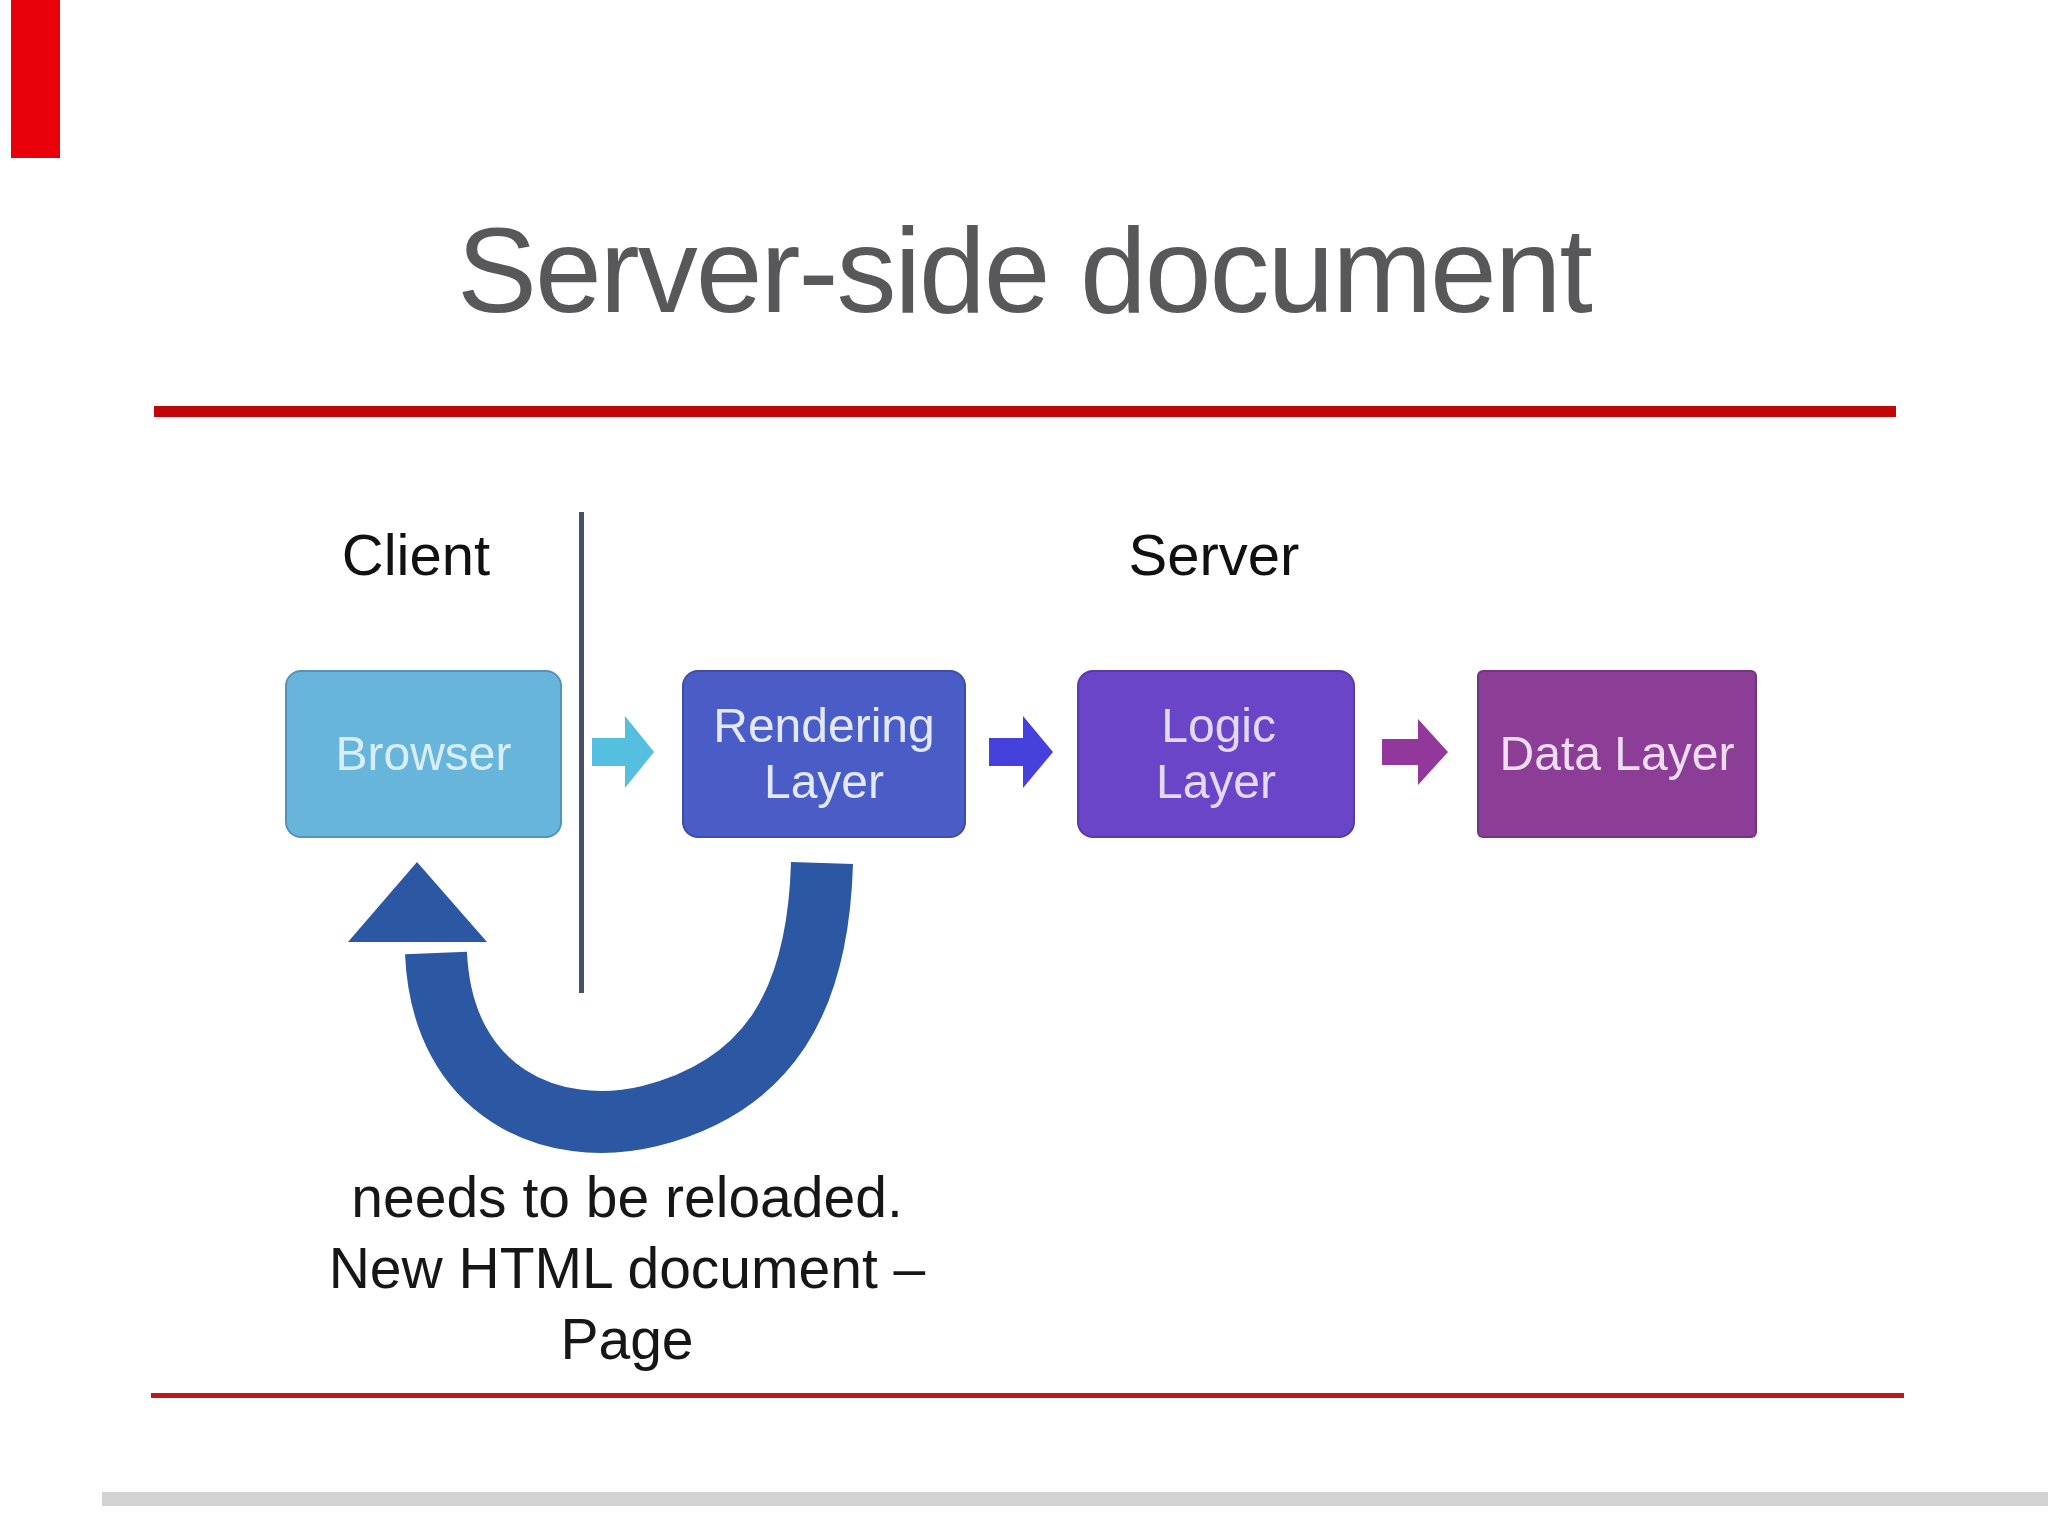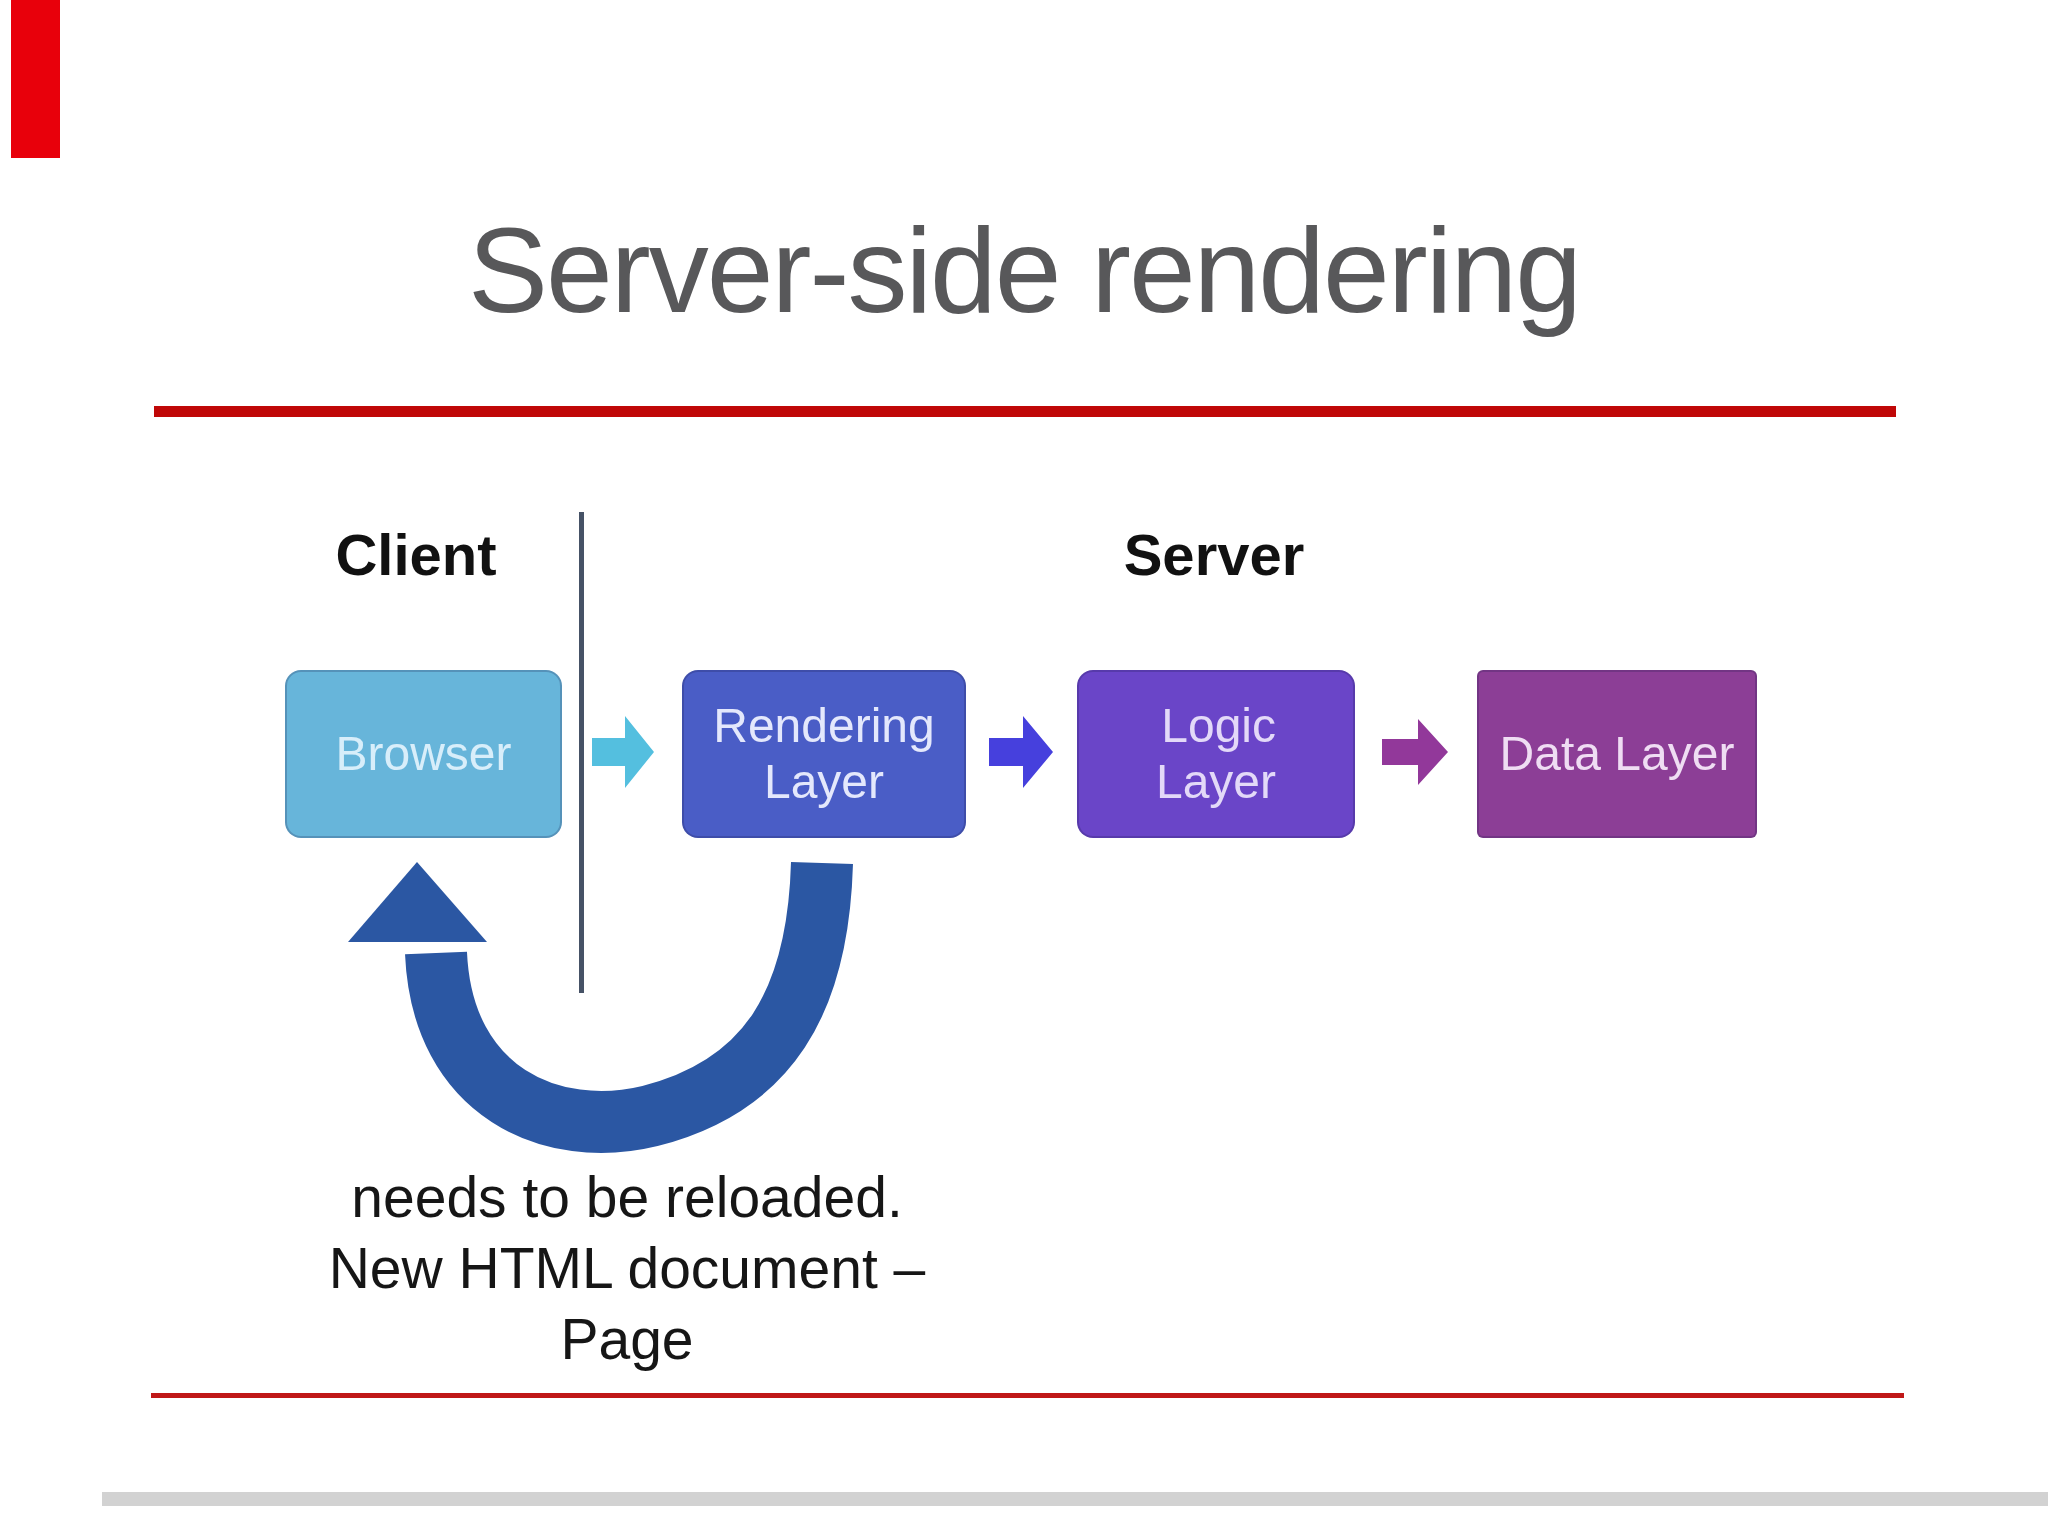--- a/index.html
+++ b/index.html
@@ -17,21 +17,21 @@
     text-align:center;
     font-size:120px;line-height:124px;
     letter-spacing:-2px;
     font-weight:400;
   }
   .title-rule{left:154px;top:406px;width:1742px;height:11px;}
   .zone-label{
     width:300px;top:524px;
     text-align:center;
     font-size:58px;line-height:62px;
-    color:#111111;font-weight:700;
+    color:#111111;font-weight:400;
   }
   .client-label{left:266px;}
   .server-label{left:1064px;}
   .divider{left:579px;top:512px;width:5px;height:481px;}
   .box{
     top:670px;height:168px;
     border-radius:16px;
     display:flex;flex-direction:column;
     align-items:center;justify-content:center;
     font-size:48px;line-height:56px;
@@ -57,21 +57,21 @@
   .footer-rule{left:151px;top:1393px;width:1753px;height:5px;}
   .footer-bar{left:102px;top:1492px;width:1946px;height:14px;}
 </style>
 </head>
 <body>
 
 <div class="slide">
 
   <div class="abs corner-bar" style="background-color: rgb(232, 0, 11);"></div>
 
-  <div class="abs title" style="color: rgb(88, 88, 90);">Server-side rendering</div>
+  <div class="abs title" style="color: rgb(88, 88, 90);">Server-side document</div>
 
   <div class="abs title-rule" style="background-color: rgb(192, 7, 7);"></div>
 
   <div class="abs zone-label client-label">Client</div>
   <div class="abs zone-label server-label">Server</div>
 
   <div class="abs divider" style="background-color: rgb(70, 82, 102);"></div>
 
   <div class="abs box box-browser" style="background-color: rgb(103, 181, 218);">
     <div style="color: rgb(216, 238, 250);">Browser</div>

